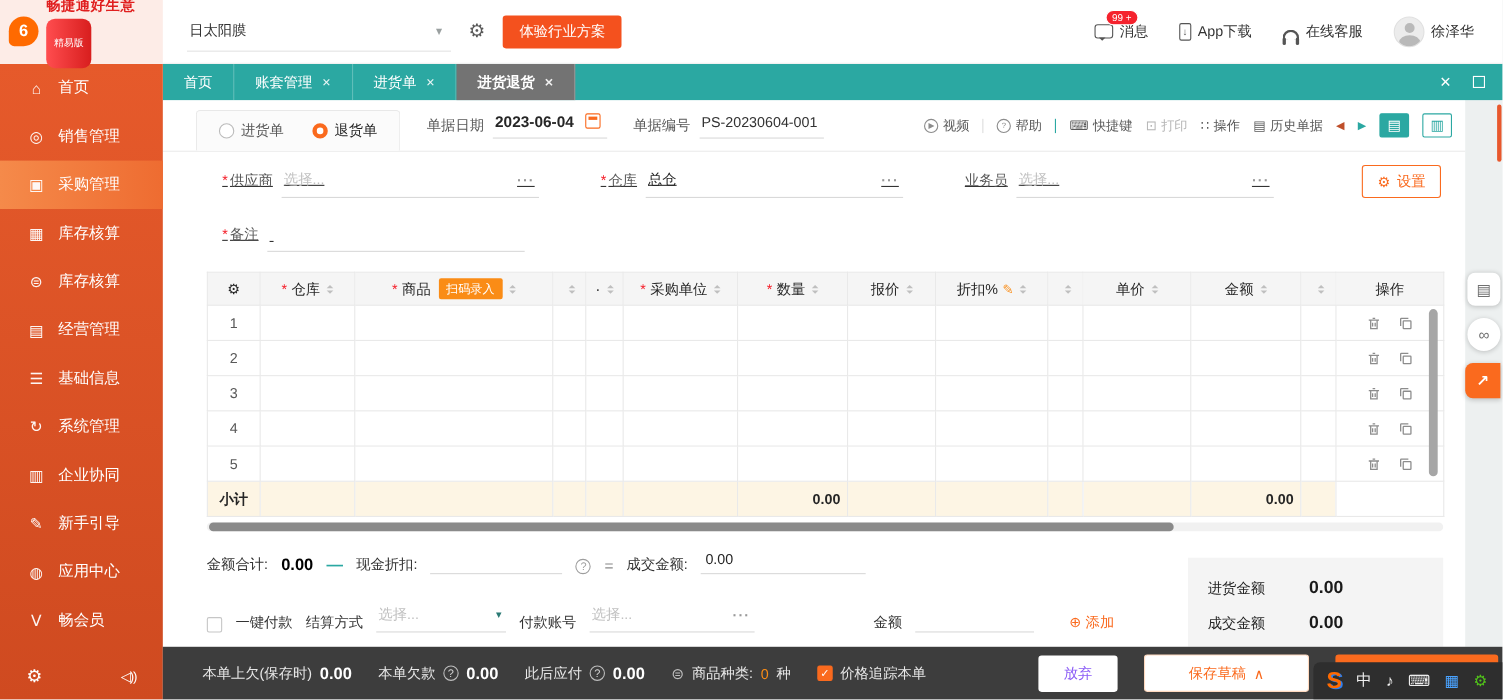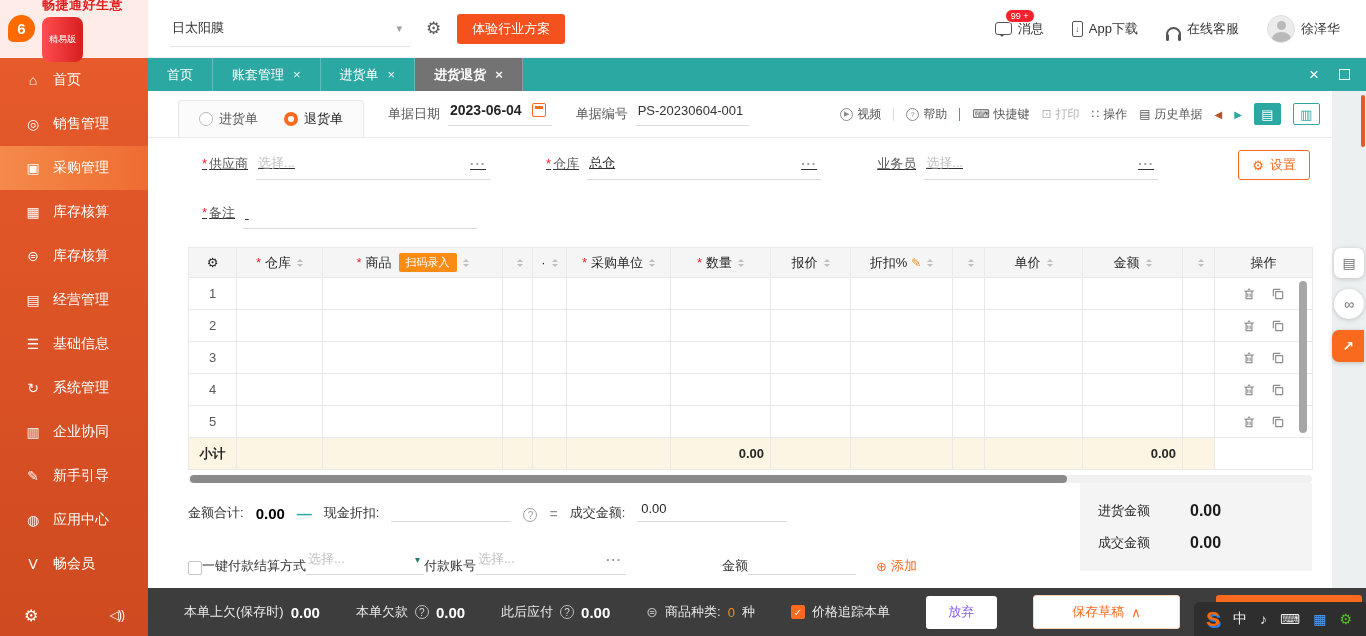--- a/index.html
+++ b/index.html
@@ -130,39 +130,39 @@
   
   .summary { position:relative; padding:18px 0 0 40px; }
   .sum-row1 { display:flex; align-items:flex-end; gap:12px; font-size:13px; }
   .sum-val { font-weight:bold; font-size:15px; color:#000; }
   .dash { color:#2ba8a2; font-weight:bold; font-size:15px; }
   .uline-input { width:120px; border-bottom:1px solid #d9d9d9; height:20px; }
   .qmark { display:inline-flex; width:14px; height:14px; border-radius:50%; border:1px solid #9e9e9e; color:#9e9e9e;
            font-size:10px; align-items:center; justify-content:center; flex:0 0 14px; }
   .eq { color:#8c8c8c; font-size:14px; }
   .uline-val { min-width:150px; border-bottom:1px solid #d9d9d9; padding:0 6px 5px 4px; color:#262626; }
-  .sum-row2 { display:flex; align-items:flex-end; gap:0; margin-top:28px; font-size:13px; }
+  .sum-row2 { display:flex; align-items:flex-end; gap:12px; margin-top:28px; font-size:13px; }
   .cb { width:14px; height:14px; border:1px solid #c6c6c6; border-radius:2px; background:#fff; flex:0 0 14px; }
   .cb.checked { background:#fa6a1e; border-color:#fa6a1e; color:#fff; font-size:10px; display:flex; align-items:center; justify-content:center; }
   .sel-field { width:118px; border-bottom:1px solid #d9d9d9; display:flex; justify-content:space-between;
                align-items:center; padding:0 4px 6px 2px; }
   .sel-caret { color:#2a7a74; font-size:10px; }
   .acc-field { width:150px; border-bottom:1px solid #d9d9d9; display:flex; justify-content:space-between;
                align-items:center; padding:0 4px 6px 2px; }
   .amt-input { width:108px; border-bottom:1px solid #d9d9d9; height:20px; }
   .add-link { color:#fa6a1e; display:flex; align-items:center; gap:4px; margin-left:20px; }
-  .totals { position:absolute; right:20px; top:0; width:232px; height:88px; background:#f4f4f4;
+  .totals { position:absolute; right:20px; top:24px; width:232px; height:88px; background:#f4f4f4;
             padding:12px 18px; display:flex; flex-direction:column; justify-content:space-around; }
   .trow { display:flex; align-items:center; }
   .tlabel { width:92px; font-size:13px; color:#262626; }
   .tval { font-size:16px; font-weight:bold; color:#1a1a1a; }
 
   
   .bottombar { position:absolute; left:148px; top:588px; width:1218px; height:48px; background:#3d3d3d;
-               display:flex; align-items:center; gap:36px; padding-left:36px; color:#e8e8e8; font-size:13px; z-index:7; }
+               display:flex; align-items:center; gap:24px; padding-left:36px; color:#e8e8e8; font-size:13px; z-index:7; }
   .bb-group { display:flex; align-items:center; gap:7px; white-space:nowrap; }
   .bb-val { color:#fff; font-weight:bold; font-size:15px; }
   .bb-orange { color:#fa8c16; }
   .qmark.dark { border-color:#bdbdbd; color:#d6d6d6; }
   .gray-ic { color:#bdbdbd; font-size:14px; }
   .btn-abandon { margin-left:auto; width:72px; height:33px; background:#fff; color:#8b5cf6; border:none;
                  border-radius:3px; font-size:13px; }
   .btn-draft { width:150px; height:34px; background:#fff; color:#fa6a1e; border:1px solid #ffd9bf; border-radius:3px;
                font-size:13px; display:flex; align-items:center; justify-content:center; gap:7px; }
   .btn-save { width:148px; height:34px; background:#fa6a1e; color:#fff; border:none; border-radius:3px;

